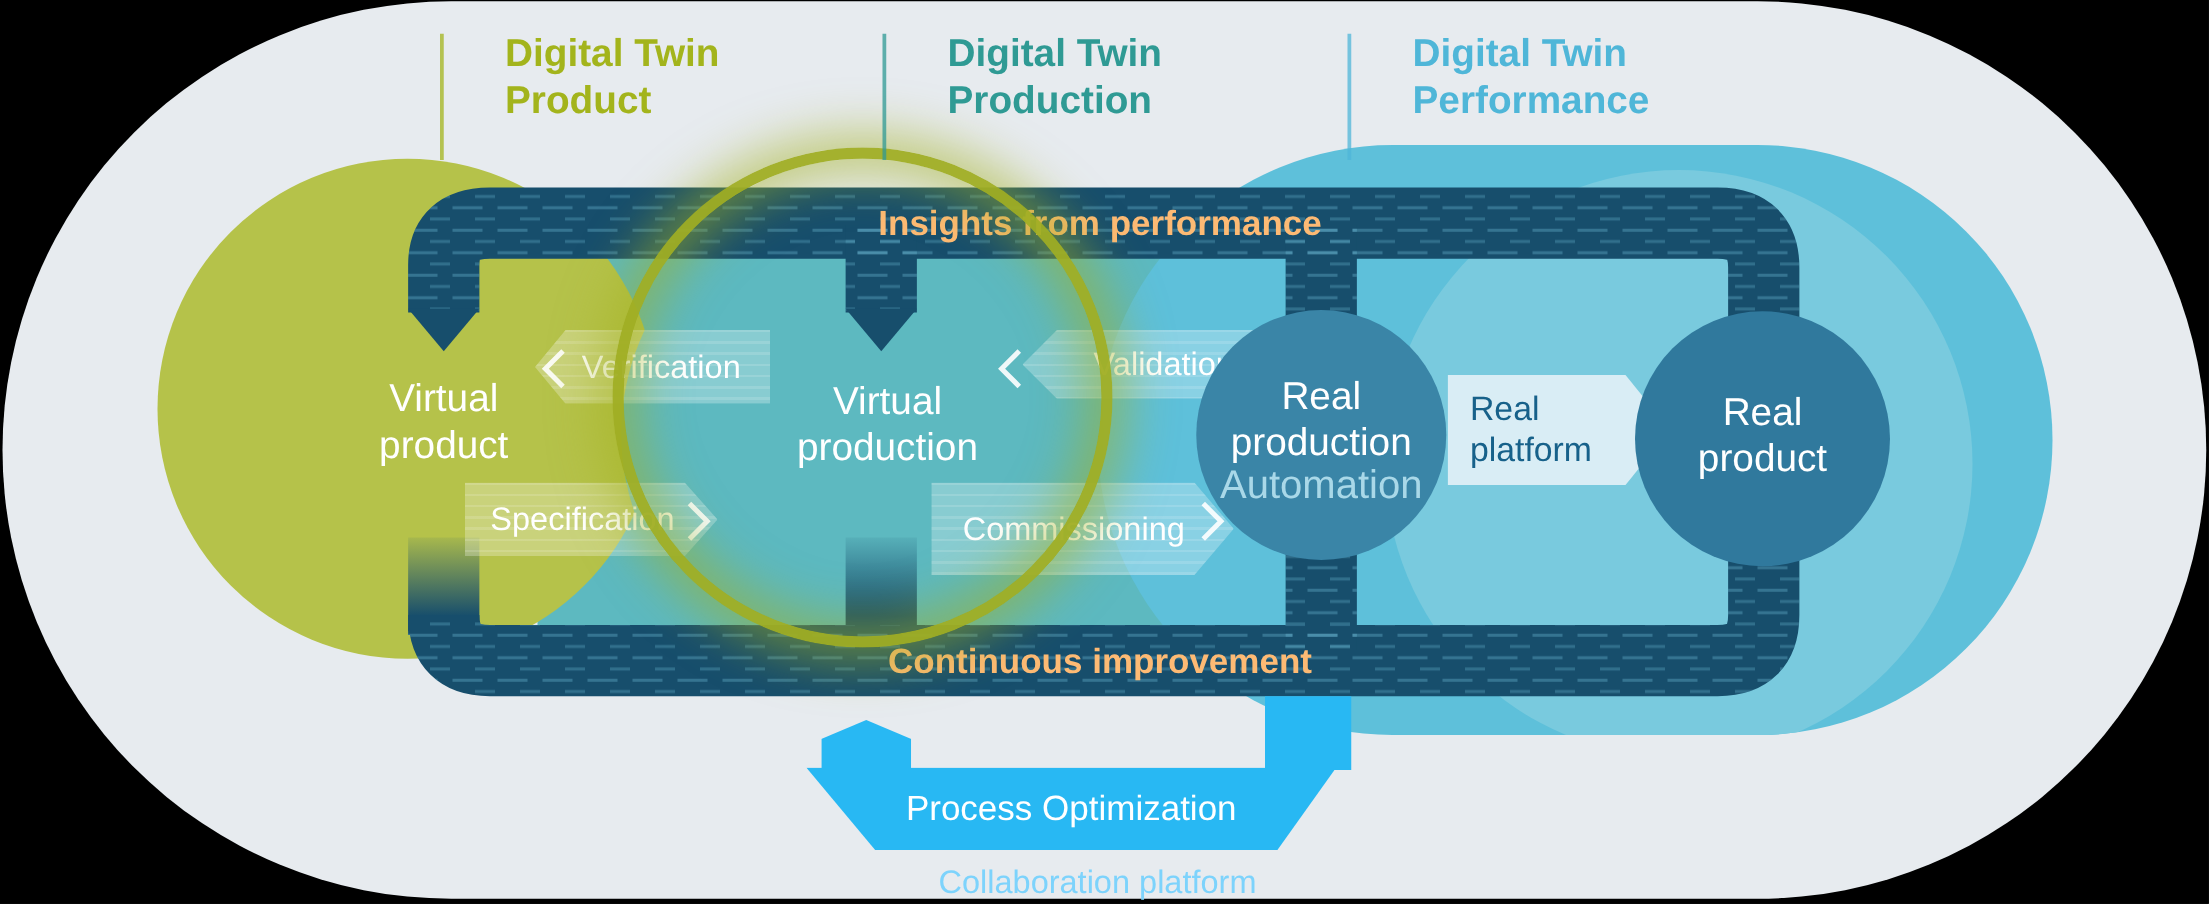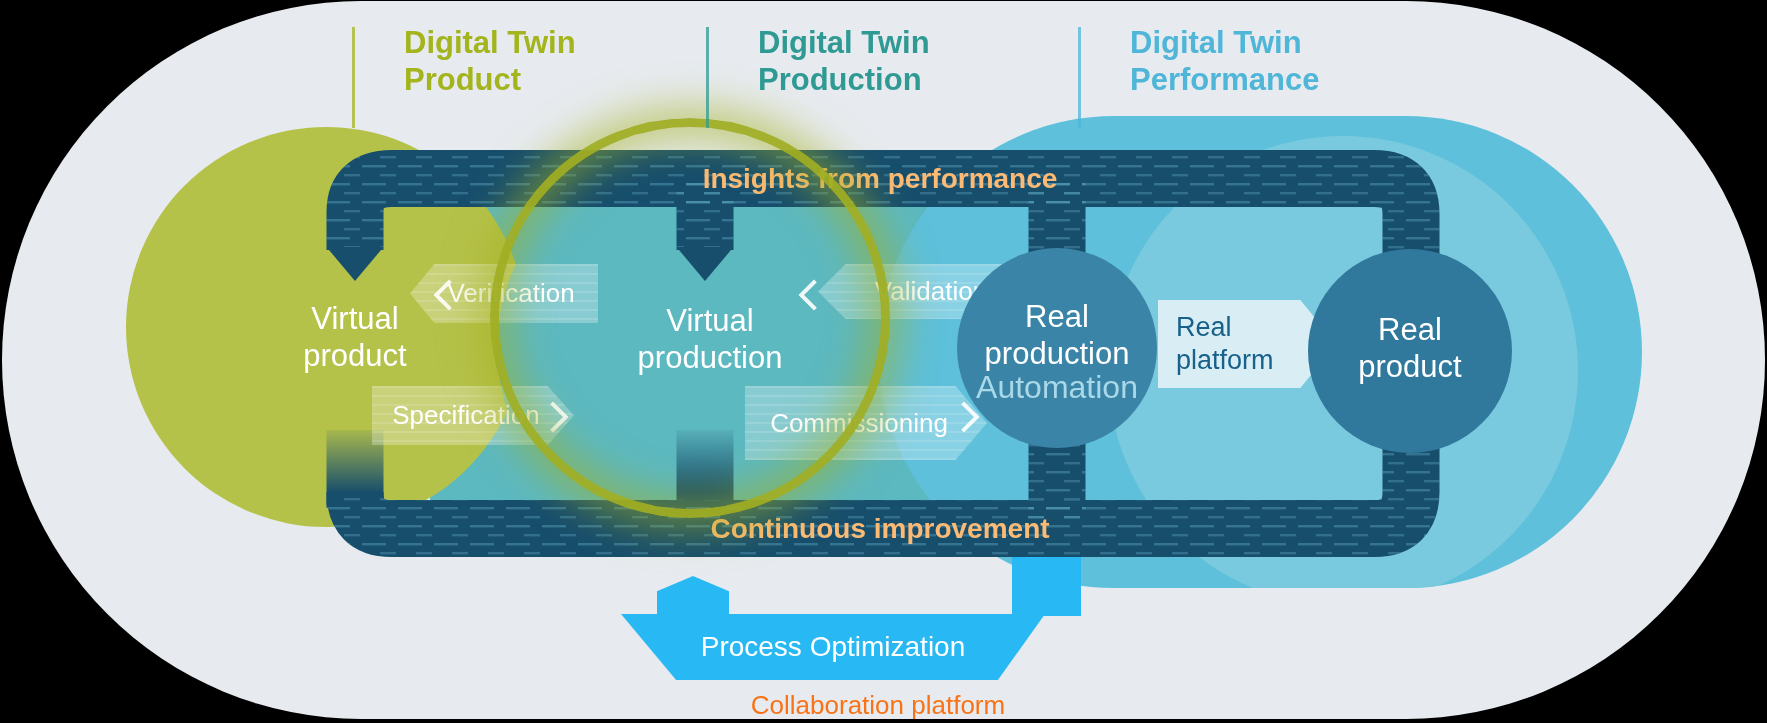--- a/index.html
+++ b/index.html
@@ -32,21 +32,21 @@
   .band-label.top{left:600px;top:163px;}
   .band-label.bottom{left:600px;top:513px;}
   
   .parrow{z-index:15;display:flex;align-items:center;justify-content:center;
     background:
       repeating-linear-gradient(180deg, rgba(255,255,255,0.14) 0 2px, rgba(255,255,255,0) 2px 9px),
       rgba(255,255,255,0.27);
     color:#fff;font-size:26px;}
   .pt-left{clip-path:polygon(0 50%,13% 0,100% 0,100% 100%,13% 100%);}
   .pt-right{clip-path:polygon(0 0,87% 0,100% 50%,87% 100%,0 100%);}
-  .verification{left:410px;top:264px;width:188px;height:59px;padding-left:14px;box-sizing:border-box;}
+  .verification{left:428px;top:264px;width:188px;height:59px;padding-left:14px;box-sizing:border-box;}
   .specification{left:372px;top:386px;width:202px;height:59px;padding-right:14px;box-sizing:border-box;}
   .validation{left:818px;top:264px;width:212px;height:55px;padding-left:14px;box-sizing:border-box;}
   .commissioning{left:745px;top:386px;width:242px;height:74px;padding-right:14px;box-sizing:border-box;}
   .chev{z-index:16;width:18px;height:18px;border-color:rgba(255,255,255,0.9);border-style:solid;transform:rotate(45deg);}
   .chev.left{border-width:0 0 4px 4px;}
   .chev.right{border-width:4px 4px 0 0;}
   
   .ideal{left:1158px;top:300px;width:178px;height:88px;background:#d9edf5;z-index:15;
     clip-path:polygon(0 0,80% 0,100% 50%,80% 100%,0 100%);
     display:flex;flex-direction:column;justify-content:center;padding-left:18px;box-sizing:border-box;
@@ -61,24 +61,24 @@
   .hdr1{left:368px;top:24px;color:#a3b41c;}
   .hdr1bar{left:352px;background:#a3b41c;}
   .hdr2{left:722px;top:24px;color:#2f9a94;}
   .hdr2bar{left:706px;background:#2f9a94;}
   .hdr3{left:1094px;top:24px;color:#4fb6d8;}
   .hdr3bar{left:1078px;background:#4fb6d8;}
   
   .banner-piece{background:#28b8f3;z-index:25;}
   .banner-pent{left:657px;top:576px;width:72px;height:41px;clip-path:polygon(50% 0,100% 37%,100% 100%,0 100%,0 37%);}
   .banner-conn{left:1012px;top:557px;width:69px;height:59px;}
-  .banner-body{left:621px;top:614px;width:424px;height:66px;
+  .banner-body{left:645px;top:614px;width:424px;height:66px;
     clip-path:polygon(0 0,100% 0,88.9% 100%,13% 100%);
     display:flex;align-items:center;justify-content:center;color:#fff;font-size:28px;}
-  .collab{left:628px;top:690px;width:500px;text-align:center;color:#f97316;font-size:26px;z-index:25;}
+  .collab{left:628px;top:690px;width:500px;text-align:center;color:#7dd3fc;font-size:26px;z-index:25;}
 </style>
 </head>
 <body>
 
 <div id="stage">
 
   <div class="abs gray-pill"></div>
   <div class="abs teal-region"></div>
   <div class="abs perf-pill">
     <div class="abs perf-inner-circle"></div>

